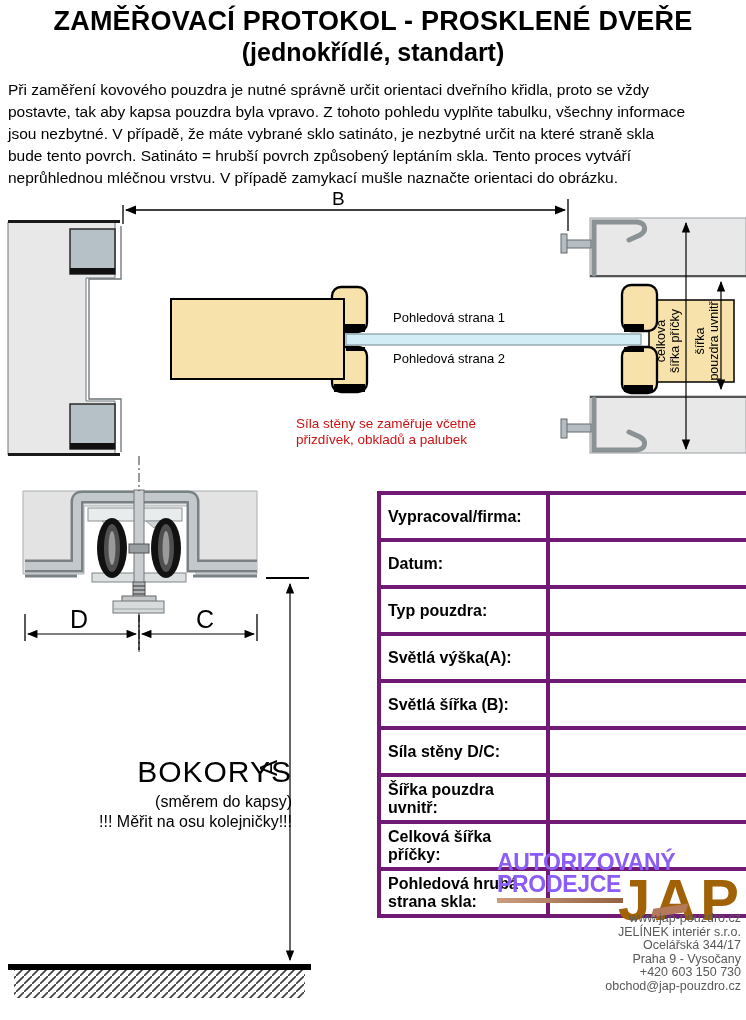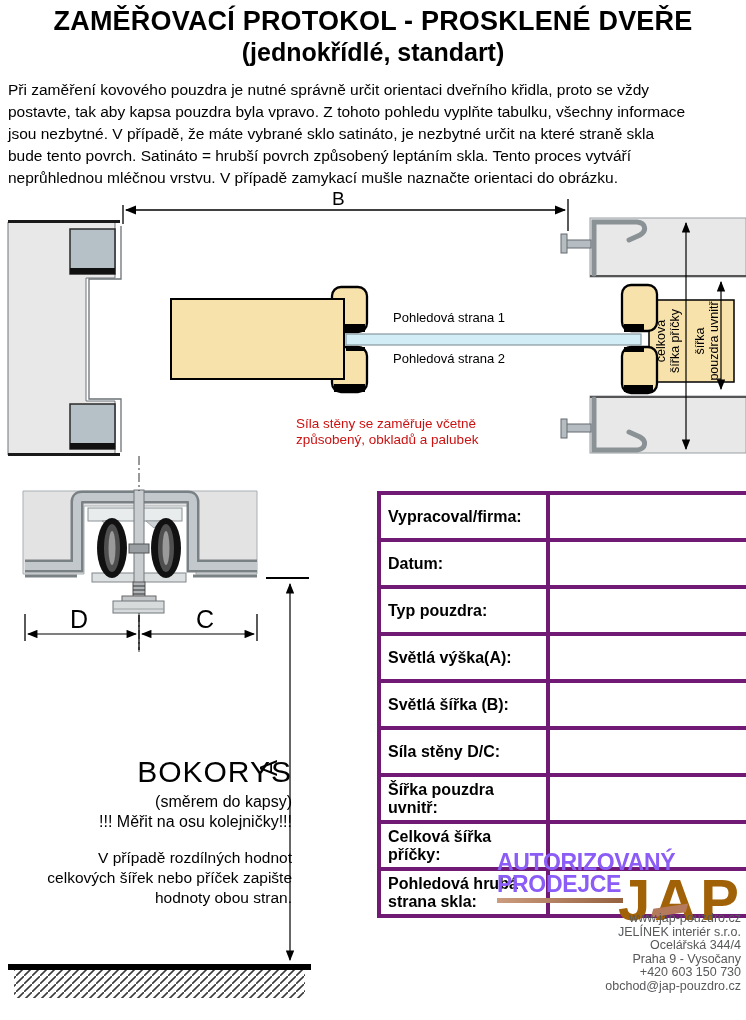--- a/index.html
+++ b/index.html
@@ -170,21 +170,21 @@
       <rect x="14" y="970" width="291" height="28" fill="url(#hatch)"></rect>
     </g>
   </svg>
 
   <div class="abs rotlabel rot1 pre">celková
 šířka příčky</div>
   <div class="abs rotlabel rot2 pre">šířka
 pouzdra uvnitř</div>
 
   <div class="abs rednote pre">Síla stěny se zaměřuje včetně
-způsobený, obkladů a palubek</div>
+přizdívek, obkladů a palubek</div>
 
   <table class="form">
     <tbody>
         <tr>
           <td class="lbl">Vypracoval/firma:</td>
           <td class="val"></td>
         </tr>
     <tr>
           <td class="lbl">Datum:</td>
           <td class="val"></td>
@@ -217,34 +217,31 @@
           <td class="lbl">Pohledová hrubá strana skla:</td>
           <td class="val"></td>
         </tr>
   </tbody>
     </table>
 
   <div class="abs bok">
     <div class="bok-title">BOKORYS</div>
     <div class="bok-sub pre">(směrem do kapsy)
 !!! Měřit na osu kolejničky!!!</div>
-    <div class="bok-note pre">V případě rozdílných hodnot
-celkových šířek nebo příček zapište
-hodnoty obou stran.</div>
   </div>
 
   <div class="abs auth">
     <div>AUTORIZOVANÝ</div>
     <div>PRODEJCE</div>
   </div>
   <div class="abs copperbar"></div>
   <div class="abs japlogo">JAP</div>
   <div class="abs japslash"></div>
   <div class="abs addr">
     <div>www.jap-pouzdro.cz</div>
     <div>JELÍNEK interiér s.r.o.</div>
-    <div>Ocelářská 344/4</div>
+    <div>Ocelářská 344/17</div>
     <div>Praha 9 - Vysočany</div>
     <div>+420 603 150 730</div>
     <div>obchod@jap-pouzdro.cz</div>
   </div>
 
 </div>
 
 </body></html>

